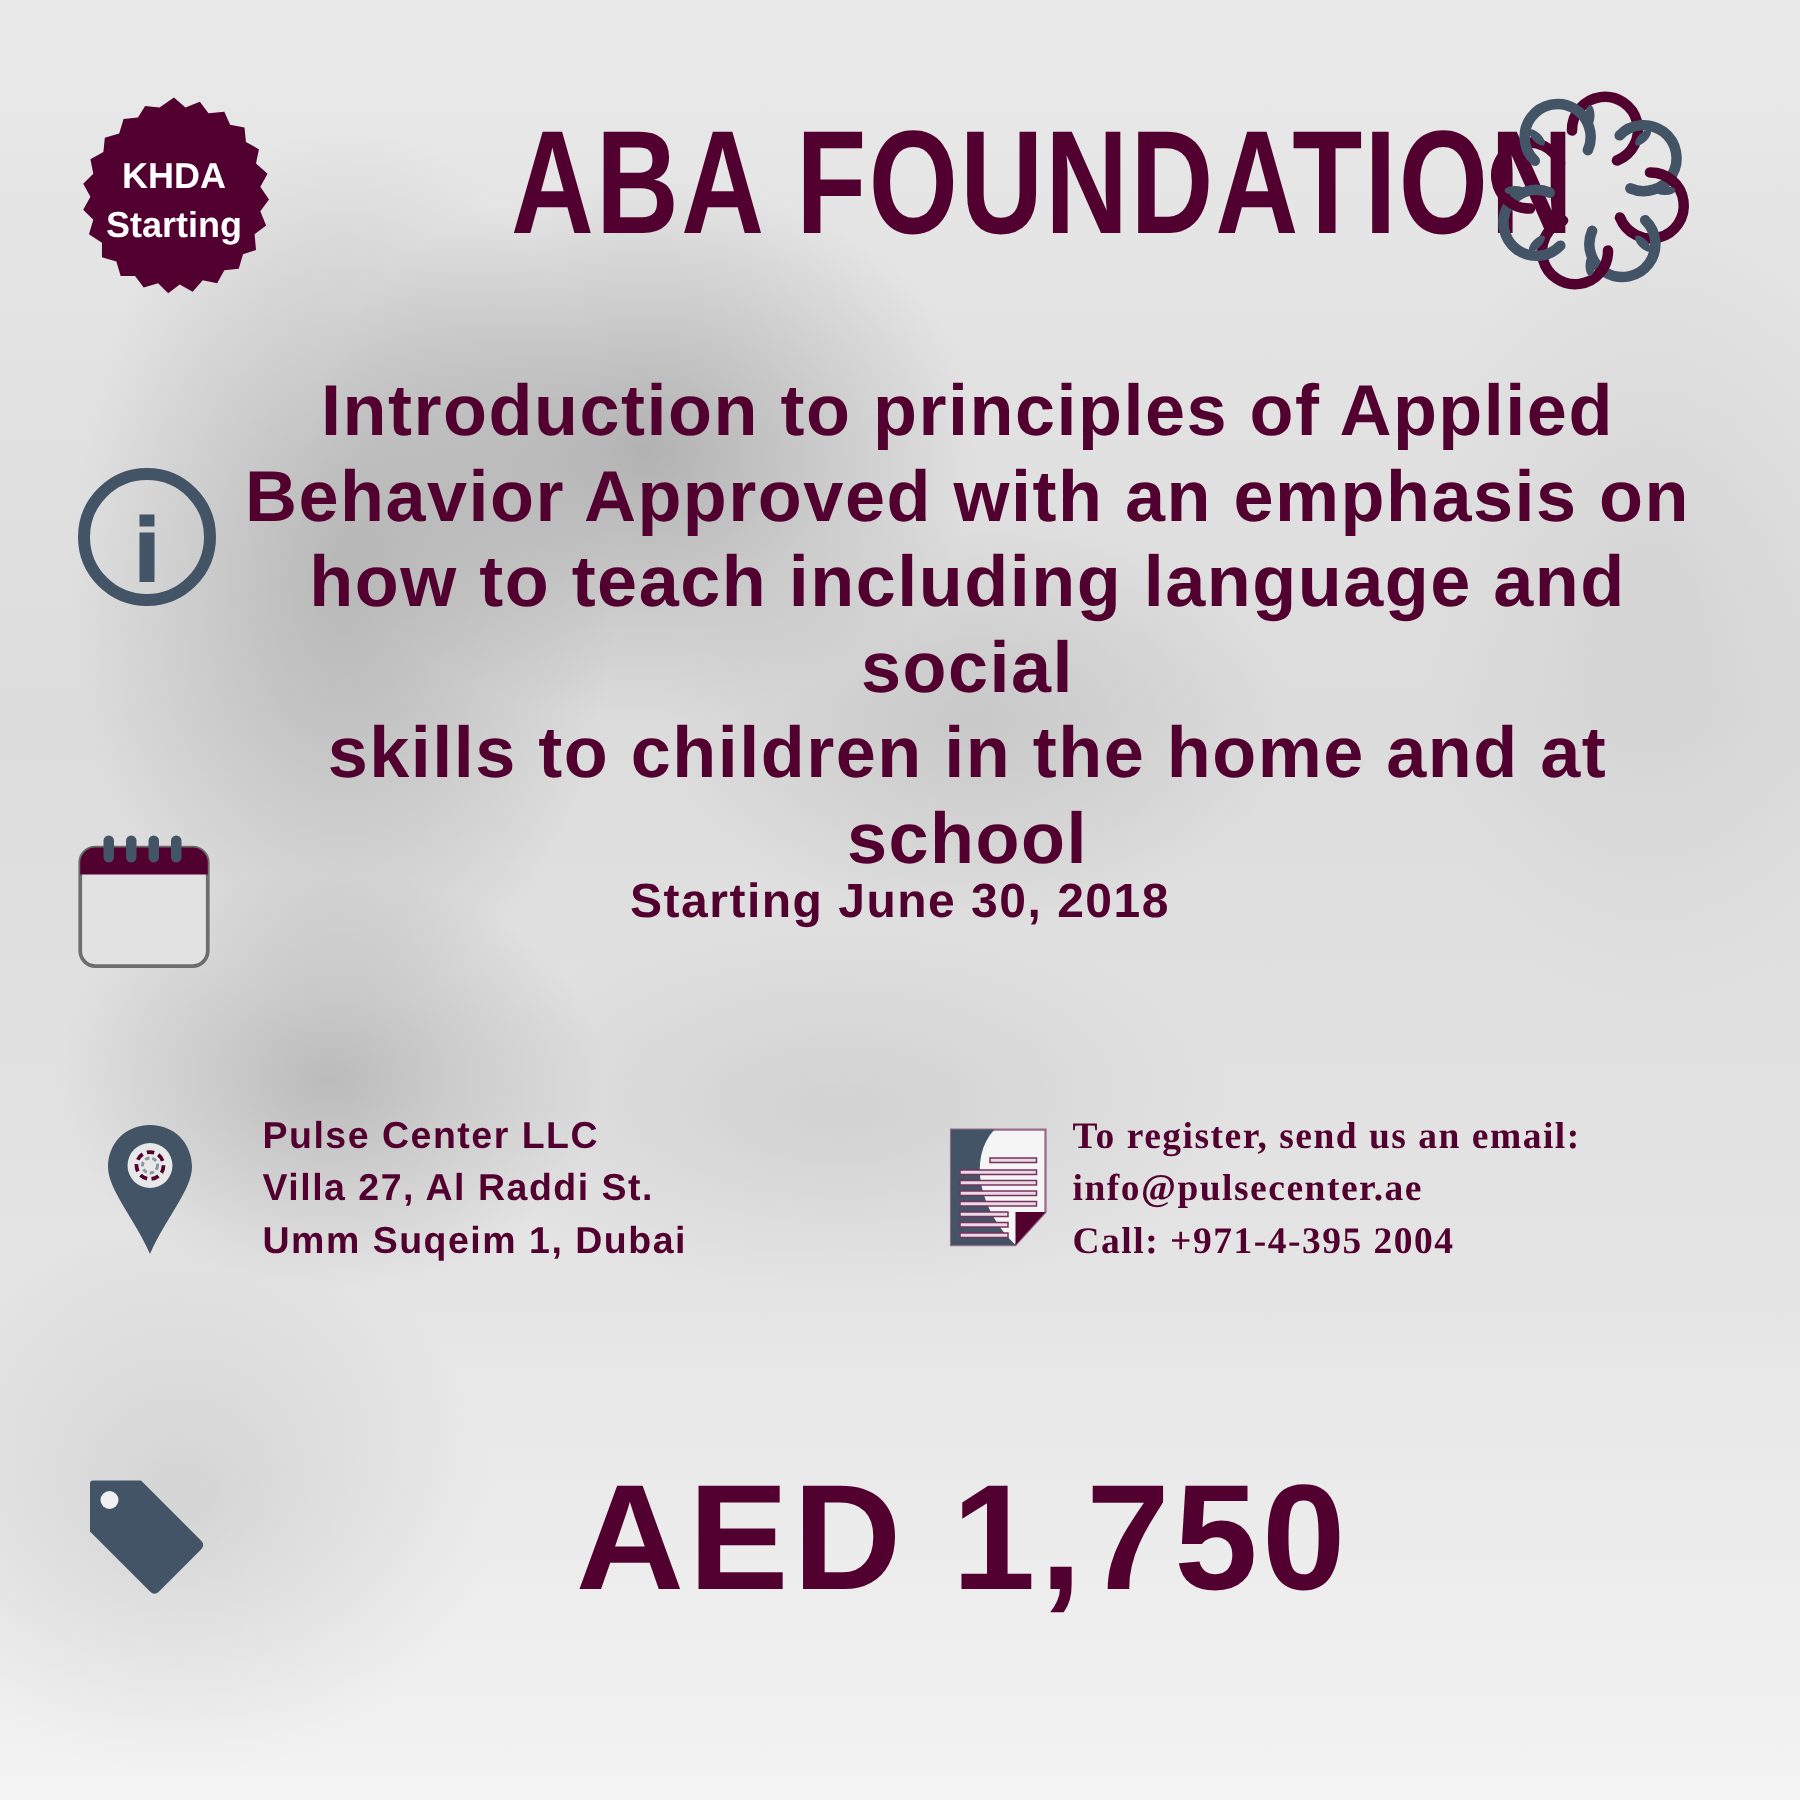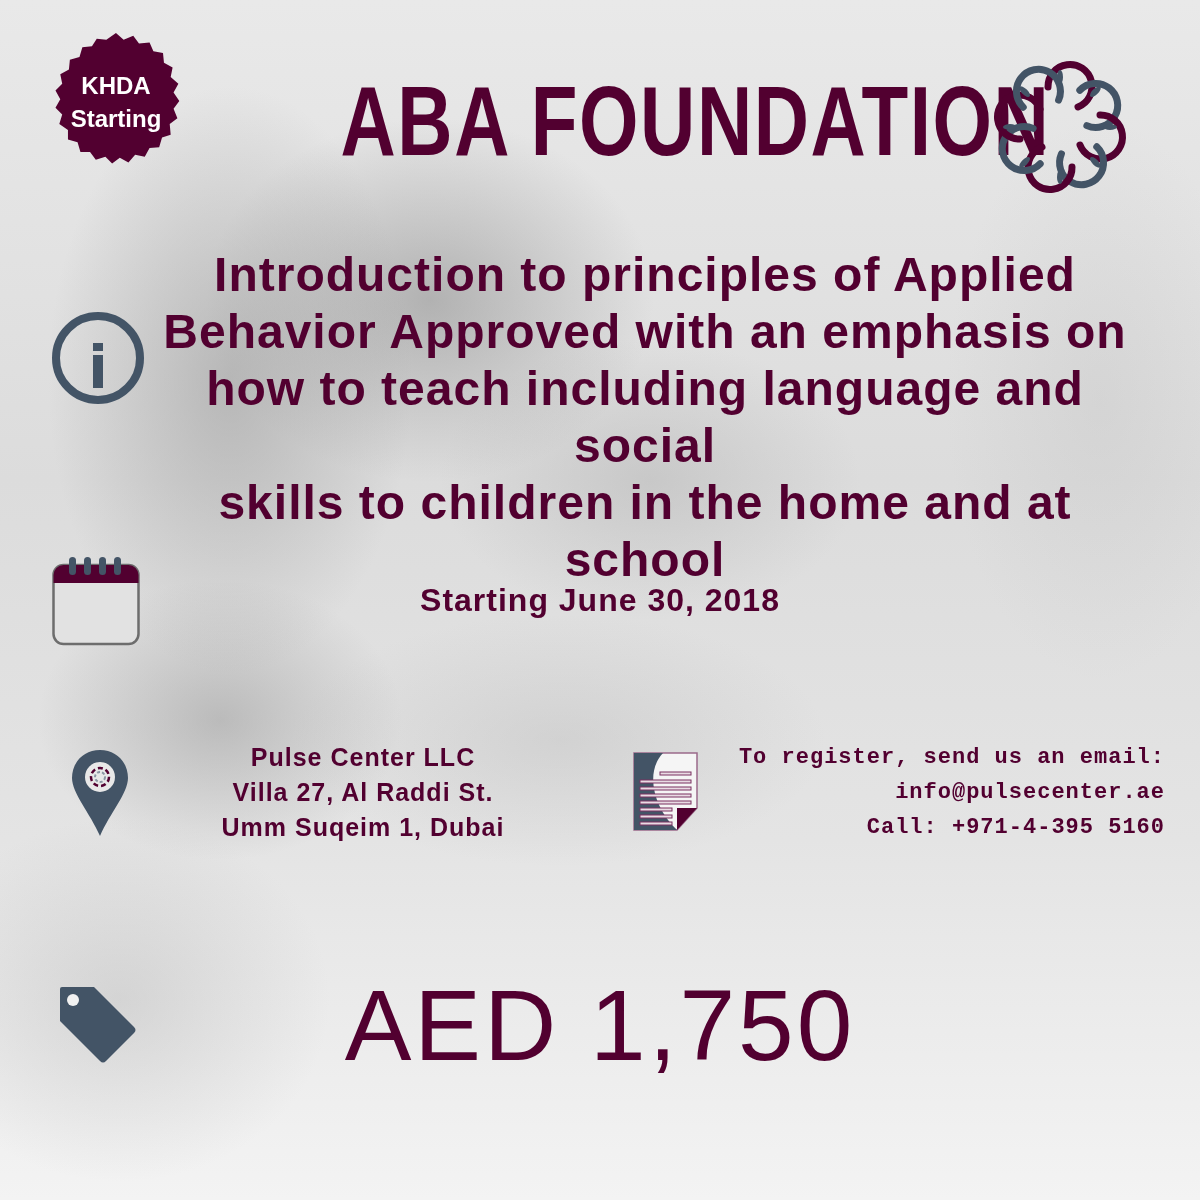--- a/index.html
+++ b/index.html
@@ -10,37 +10,37 @@
       radial-gradient(ellipse 260px 420px at 230px 380px, rgba(150,150,150,0.55), transparent 70%),
       radial-gradient(ellipse 320px 260px at 430px 300px, rgba(120,120,120,0.45), transparent 70%),
       radial-gradient(ellipse 300px 200px at 650px 480px, rgba(170,170,170,0.4), transparent 70%),
       radial-gradient(ellipse 260px 200px at 220px 720px, rgba(140,140,140,0.45), transparent 70%),
       radial-gradient(ellipse 380px 180px at 560px 740px, rgba(180,180,180,0.35), transparent 70%),
       radial-gradient(ellipse 300px 260px at 120px 1000px, rgba(170,170,170,0.35), transparent 70%),
       radial-gradient(ellipse 220px 400px at 1100px 400px, rgba(190,190,190,0.3), transparent 70%),
       linear-gradient(180deg, #e9e9e9 0%, #dcdcdc 40%, #e4e4e4 70%, #f3f3f3 100%);
   }
   .abs { position:absolute; }
-  .badge { left:40px; top:26px; width:152px; height:152px; }
+  .badge { left:40px; top:58px; width:152px; height:152px; }
   .badge-text { position:absolute; inset:0; display:flex; flex-direction:column; align-items:center; justify-content:center;
     color:#fff; font-family:"Liberation Sans", sans-serif; font-weight:bold; font-size:24px; line-height:33px; }
   .title { left:268px; top:66px; width:660px; text-align:center; font-family:"Liberation Sans", sans-serif;
     font-weight:bold; font-size:98px; line-height:110px; letter-spacing:2px; transform:scaleX(0.78); transform-origin:center;
     white-space:nowrap; }
   .logo { left:985px; top:52px; width:150px; height:150px; }
   .desc { left:160px; top:246px; width:970px; text-align:center; font-family:"Liberation Sans", sans-serif;
     font-weight:bold; font-size:48px; line-height:57px; letter-spacing:1px; }
   .date { left:300px; top:582px; width:600px; text-align:center; font-family:"Liberation Sans", sans-serif;
     font-weight:bold; font-size:32px; letter-spacing:1px; }
-  .addr { left:188px; top:740px; width:350px; text-align:center; font-family:"Liberation Sans", sans-serif;
+  .addr { left:175px; top:740px; width:350px; text-align:left; font-family:"Liberation Sans", sans-serif;
     font-weight:bold; font-size:25px; line-height:35px; letter-spacing:1px; }
-  .reg { left:715px; top:740px; width:450px; text-align:right; font-family:Liberation Mono, monospace;
-    font-weight:bold; font-size:22px; line-height:35px; letter-spacing:1px; }
-  .price { left:300px; top:968px; width:600px; text-align:center; font-family:"Liberation Sans", sans-serif;
-    font-weight:normal; font-size:100px; letter-spacing:3px; }
+  .reg { left:715px; top:740px; width:450px; text-align:left; font-family:Liberation Serif, serif;
+    font-weight:bold; font-size:25px; line-height:35px; letter-spacing:1px; }
+  .price { left:300px; top:968px; width:600px; text-align:right; font-family:"Liberation Sans", sans-serif;
+    font-weight:bold; font-size:100px; letter-spacing:3px; }
   .icon { position:absolute; }
 </style>
 </head>
 <body>
 
 <div class="bg"></div>
 
 <div class="abs badge">
   <svg width="152" height="152" viewBox="0 0 152 152">
     <path fill="#520030" d="M76 2 L84 9 L94 5 L100 13 L111 12 L115 21 L125 23 L126 33 L135 38 L133 48 L141 55 L136 64 L142 73 L136 81 L140 91 L132 97 L133 108 L124 111 L121 121 L111 122 L106 131 L96 129 L89 137 L80 132 L72 138 L65 131 L55 134 L49 126 L39 126 L36 116 L26 113 L26 103 L17 97 L20 87 L13 80 L18 71 L13 62 L20 55 L18 45 L27 40 L28 30 L38 27 L41 17 L51 16 L56 8 L66 9 Z" transform="translate(3,5) scale(0.96)"></path>
@@ -151,21 +151,21 @@
       <rect x="7" y="56" width="32" height="3"></rect>
       <rect x="7" y="63" width="32" height="3"></rect>
       <rect x="7" y="70" width="32" height="3"></rect>
     </g>
   </svg>
 </div>
 
 <div class="abs reg">
   <div>To register, send us an email:</div>
   <div>info@pulsecenter.ae</div>
-  <div>Call: +971-4-395 5160</div>
+  <div>Call: +971-4-395 2004</div>
 </div>
 
 <div class="icon" style="left:56px;top:983px;">
   <svg width="82" height="82" viewBox="0 0 82 82">
     <path d="M6 4 H38 L78 44 Q81 47 78 50 L50 78 Q47 81 44 78 L4 38 V6 Q4 4 6 4 Z" fill="#435466"></path>
     <circle cx="17" cy="17" r="6" fill="#f1f1f1"></circle>
   </svg>
 </div>
 
 <div class="abs price">AED 1,750</div>

